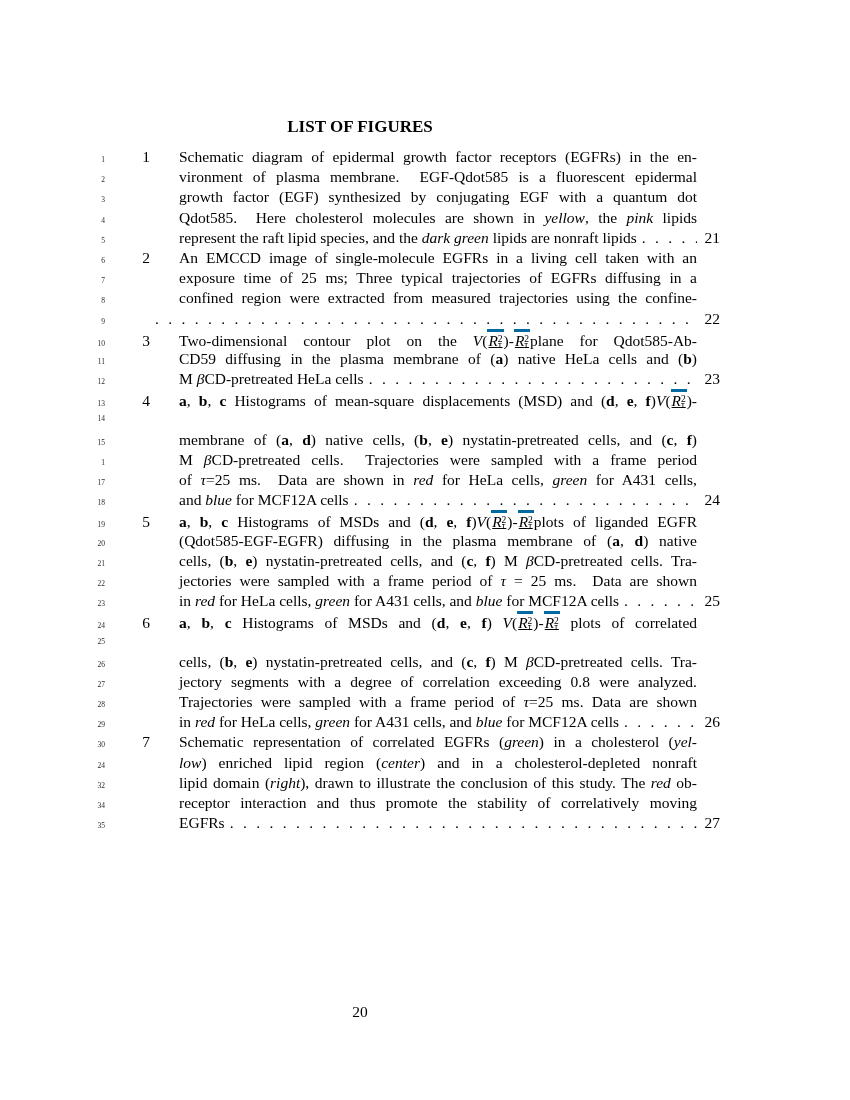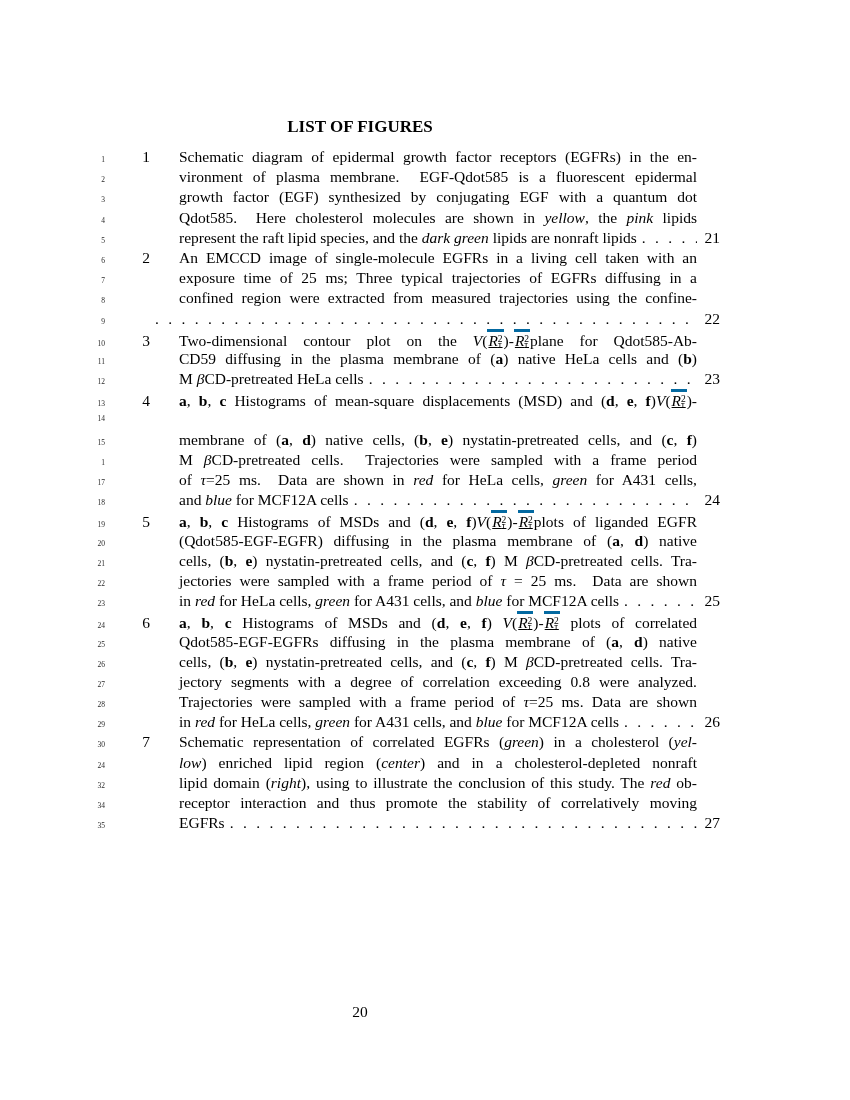--- a/index.html
+++ b/index.html
@@ -175,21 +175,20 @@
         <span class="pagenum">25</span>
       </div>
       <div class="row">
         <span class="lineno">24</span>
         <span class="figno">6</span>
         <div class="linetext just"><b>a</b><span>, </span><b>b</b><span>, </span><b>c</b><span> Histograms of MSDs and (</span><b>d</b><span>, </span><b>e</b><span>, </span><b>f</b><span>) </span><i>V</i><span>(</span><span class="rbar"><span class="ri">R</span><sub>τ</sub><sup>2</sup></span><span>)-</span><span class="rbar"><span class="ri">R</span><sub>τ</sub><sup>2</sup></span><span> plots of correlated</span></div>
       </div>
       <div class="row">
         <span class="lineno">25</span>
         <span class="figno"></span>
-        <div class="linetext just"><span>Qdot585-EGF-EGFRs diffusing in the plasma membrane of (</span><b>a</b><span>, </span><b>d</b><span>) native</span></div>
       </div>
       <div class="row">
         <span class="lineno">26</span>
         <span class="figno"></span>
         <div class="linetext just"><span>cells, (</span><b>b</b><span>, </span><b>e</b><span>) nystatin-pretreated cells, and (</span><b>c</b><span>, </span><b>f</b><span>) M </span><i>β</i><span>CD-pretreated cells. Tra-</span></div>
       </div>
       <div class="row">
         <span class="lineno">27</span>
         <span class="figno"></span>
         <div class="linetext just"><span>jectory segments with a degree of correlation exceeding 0.8 were analyzed.</span></div>
@@ -212,21 +211,21 @@
         <div class="linetext just"><span>Schematic representation of correlated EGFRs (</span><i>green</i><span>) in a cholesterol (</span><i>yel-</i></div>
       </div>
       <div class="row">
         <span class="lineno">24</span>
         <span class="figno"></span>
         <div class="linetext just"><i>low</i><span>) enriched lipid region (</span><i>center</i><span>) and in a cholesterol-depleted nonraft</span></div>
       </div>
       <div class="row">
         <span class="lineno">32</span>
         <span class="figno"></span>
-        <div class="linetext just"><span>lipid domain (</span><i>right</i><span>), using to illustrate the conclusion of this study. The </span><i>red</i><span> ob-</span></div>
+        <div class="linetext just"><span>lipid domain (</span><i>right</i><span>), drawn to illustrate the conclusion of this study. The </span><i>red</i><span> ob-</span></div>
       </div>
       <div class="row">
         <span class="lineno">34</span>
         <span class="figno"></span>
         <div class="linetext just"><span>receptor interaction and thus promote the stability of correlatively moving</span></div>
       </div>
       <div class="row">
         <span class="lineno">35</span>
         <span class="figno"></span>
         <div class="linetext lastline"><span>EGFRs</span></div>

